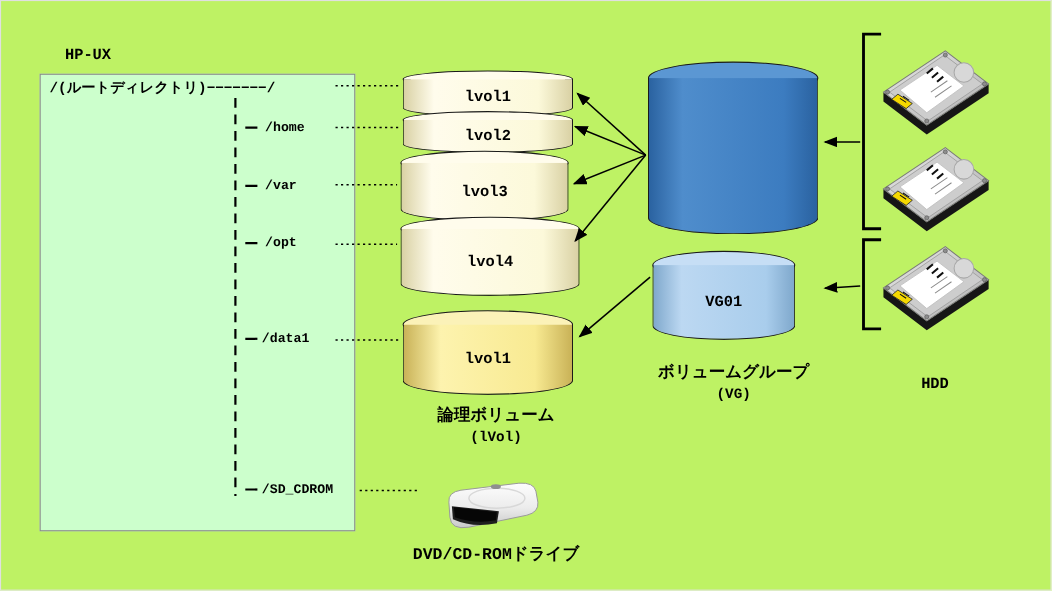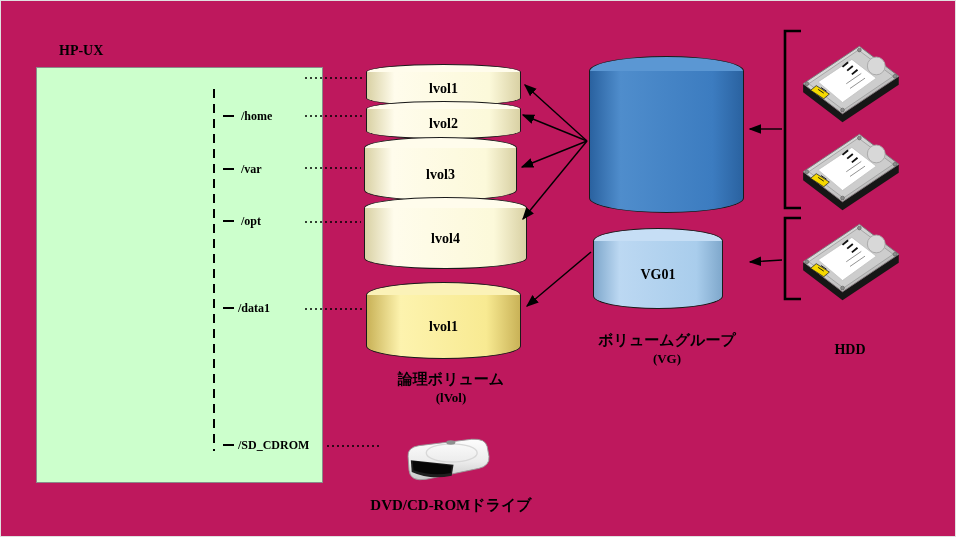--- a/index.html
+++ b/index.html
@@ -1,18 +1,18 @@
 <!DOCTYPE html>
 <html><head>
 <meta charset="utf-8">
 <style>
   html,body { margin:0; padding:0; background:#fff; }
   .canvas {
-    position:relative; width:956px; height:537px; background:#be185d;
-    font-family:Liberation Serif, serif; color:#000;
+    position:relative; width:956px; height:537px; background:#bef264;
+    font-family:Liberation Mono, monospace; color:#000;
     overflow:hidden; border:1px solid #e0e0e0; box-sizing:border-box;
   }
   .abs { position:absolute; }
 
   
   .tree-box {
     left:35px; top:66px; width:287px; height:416px;
     background:#ccffcc; border:1px solid #8a8a8a; box-sizing:border-box; z-index:1;
   }
   .hpux-title { left:58px; top:42px; font-size:14px; font-weight:bold; z-index:3; }
@@ -97,20 +97,21 @@
         <ellipse cx="58" cy="18" rx="28" ry="10" fill="none" stroke="#d8d8d8" stroke-width="1.5"></ellipse>
         <ellipse cx="57" cy="6.5" rx="5" ry="2.4" fill="#8f8f8f"></ellipse>
         <path d="M13,26 L60,31 L58,43 Q34,48 14,39 Z" fill="#1e1e1e"></path>
         <path d="M15,27 L58,32 L57,40 Q36,44 16,37 Z" fill="#060606"></path>
       </symbol>
     </defs>
   </svg>
 
   <div class="abs hpux-title">HP-UX</div>
   <div class="abs tree-box"></div>
+  <div class="abs root-label">/(ルートディレクトリ)−−−−−−−/</div>
   <div class="abs tree-item" style="left:240px; top:115px;">/home</div>
   <div class="abs tree-item" style="left:240px; top:168px;">/var</div>
   <div class="abs tree-item" style="left:240px; top:220px;">/opt</div>
   <div class="abs tree-item" style="left:237px; top:307px;">/data1</div>
   <div class="abs tree-item" style="left:237px; top:444px;">/SD_CDROM</div>
 
   <div class="cyl cream" style="left:365px; top:63px;  width:155px; height:42px; --ry:8px;">
     <div class="cap"></div>
       <div class="body"></div>
     <div class="lbl">lvol1</div>

